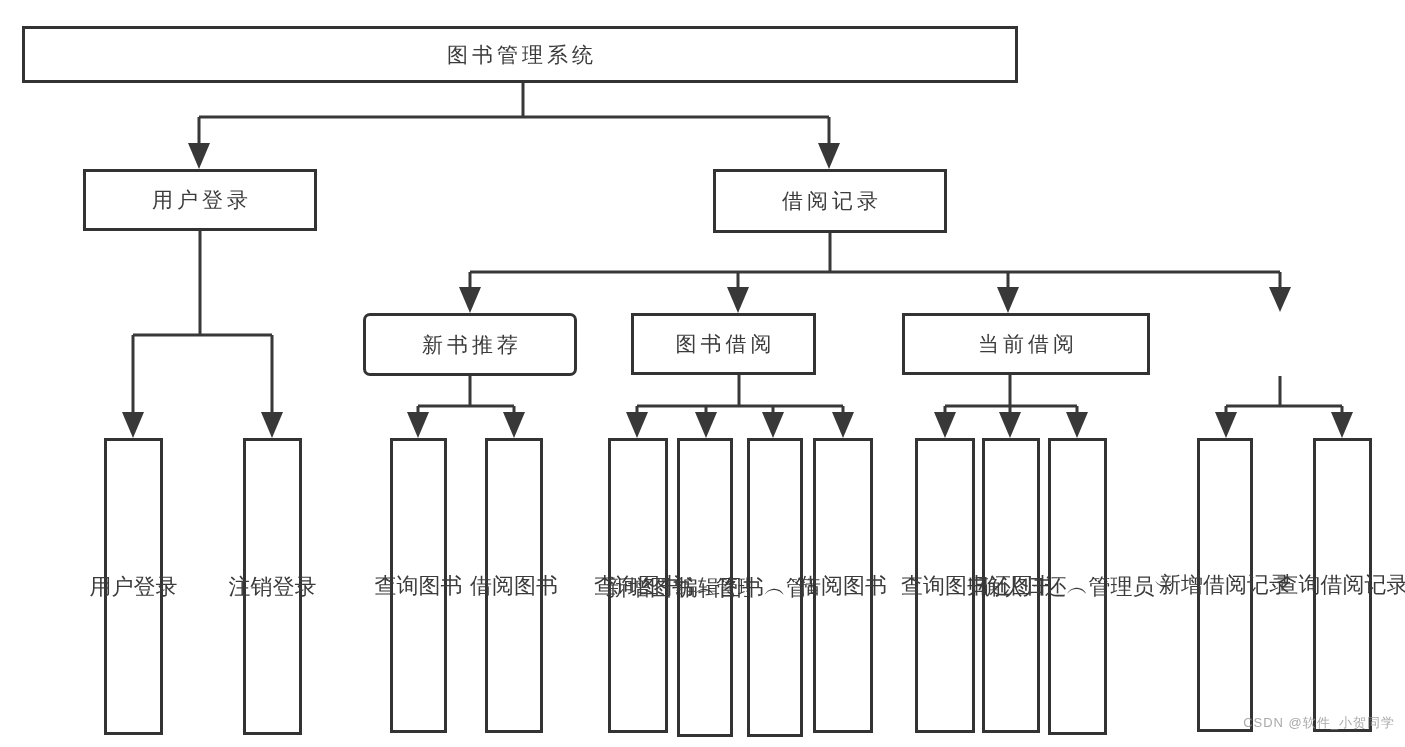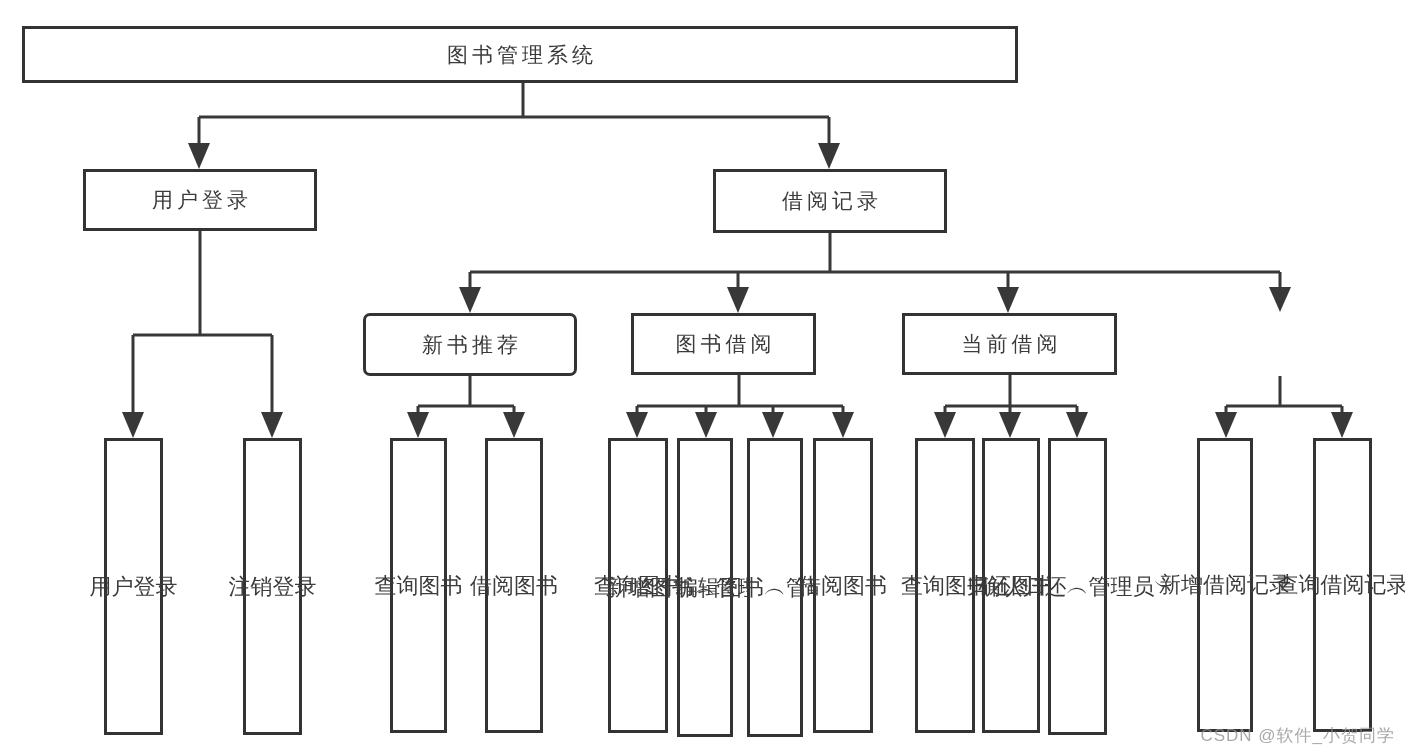--- a/index.html
+++ b/index.html
@@ -31,23 +31,23 @@
   .node-v{
     font-size:22px;
   }
   .vtext span{
     display:block;
     line-height:30px;
     text-align:center;
   }
   #watermark{
     position:absolute;
-    right:10px;bottom:0;
+    right:10px;bottom:15px;
     z-index:5;
-    font-size:17px;
+    font-size:13px;
     letter-spacing:1px;
     color:rgba(148,148,148,0.8);
     white-space:nowrap;
   }
 </style>
 </head>
 <body>
 
 <div id="stage">
 
@@ -94,21 +94,21 @@
     </g>
   </svg>
 
   <div class="node node-h" style="left:22px;top:26px;width:996px;height:57px;font-family:Liberation Serif, serif;">图书管理系统</div>
 
   <div class="node node-h" style="left:83px;top:169px;width:234px;height:62px;">用户登录</div>
   <div class="node node-h" style="left:713px;top:169px;width:234px;height:64px;">借阅记录</div>
 
   <div class="node node-h" style="left:363px;top:313px;width:214px;height:63px;border-radius:7px;">新书推荐</div>
   <div class="node node-h" style="left:631px;top:313px;width:185px;height:62px;">图书借阅</div>
-  <div class="node node-h" style="left:902px;top:313px;width:215px;height:62px;">当前借阅</div>
+  <div class="node node-h" style="left:902px;top:313px;width:248px;height:62px;">当前借阅</div>
 
   <div class="node node-v vtext" style="left:104px;top:438px;width:59px;height:297px;">
       <span>用</span>
       <span>户</span>
       <span>登</span>
       <span>录</span>
     </div>
   <div class="node node-v vtext" style="left:243px;top:438px;width:59px;height:297px;">
       <span>注</span>
       <span>销</span>

